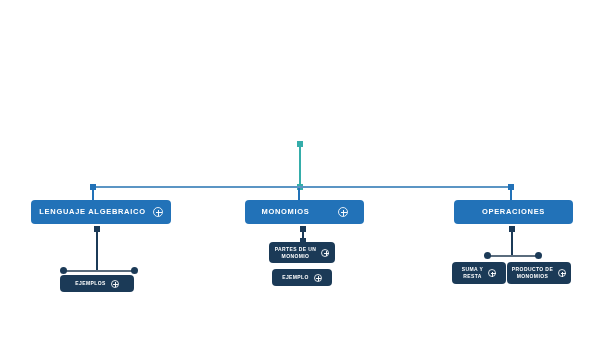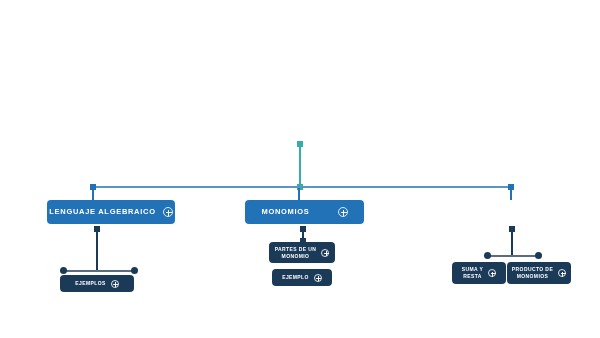--- a/index.html
+++ b/index.html
@@ -131,21 +131,21 @@
   <div class="dot-sq teal" style="left:297px; top:184px;"></div>
 
   <div class="hline blue-soft" style="left:93px; top:186px; width:420px;"></div>
   <div class="dot-sq blue" style="left:90px; top:184px;"></div>
   <div class="dot-sq blue" style="left:508px; top:184px;"></div>
 
   <div class="vline blue" style="left:92px; top:188px; height:12px;"></div>
   <div class="vline blue" style="left:298px; top:188px; height:12px;"></div>
   <div class="vline blue" style="left:510px; top:188px; height:12px;"></div>
 
-  <div class="node node-l1" style="left:47px; top:200px; width:128px;">
+  <div class="node node-l1" style="left:31px; top:200px; width:140px;">
     <span class="node-label">LENGUAJE ALGEBRAICO</span>
     <span class="gap-l1"></span>
     <span class="plus plus-l1"></span>
   </div>
 
   <div class="dot-sq navy" style="left:94px; top:226px;"></div>
   <div class="vline navy" style="left:96px; top:229px; height:42px;"></div>
   <div class="hline navy-soft" style="left:63px; top:270px; width:70px;"></div>
   <div class="dot-rd navy" style="left:60px; top:267px;"></div>
   <div class="dot-rd navy" style="left:131px; top:267px;"></div>
@@ -174,20 +174,23 @@
     <span class="gap-l2"></span>
     <span class="plus plus-l2"></span>
   </div>
 
   <div class="node node-l2" style="left:272px; top:269px; width:60px; height:17px;">
     <span class="node-label">EJEMPLO</span>
     <span class="gap-l2"></span>
     <span class="plus plus-l2"></span>
   </div>
 
+  <div class="node node-l1" style="left:454px; top:200px; width:119px;">
+    <span class="node-label">OPERACIONES</span>
+  </div>
 
   <div class="dot-sq navy" style="left:509px; top:226px;"></div>
   <div class="vline navy" style="left:511px; top:229px; height:27px;"></div>
   <div class="hline navy-soft" style="left:487px; top:255px; width:50px;"></div>
   <div class="dot-rd navy" style="left:484px; top:252px;"></div>
   <div class="dot-rd navy" style="left:535px; top:252px;"></div>
 
   <div class="node node-l2" style="left:452px; top:262px; width:54px; height:22px;">
     <span class="node-label">
       <span>SUMA Y</span><br>

